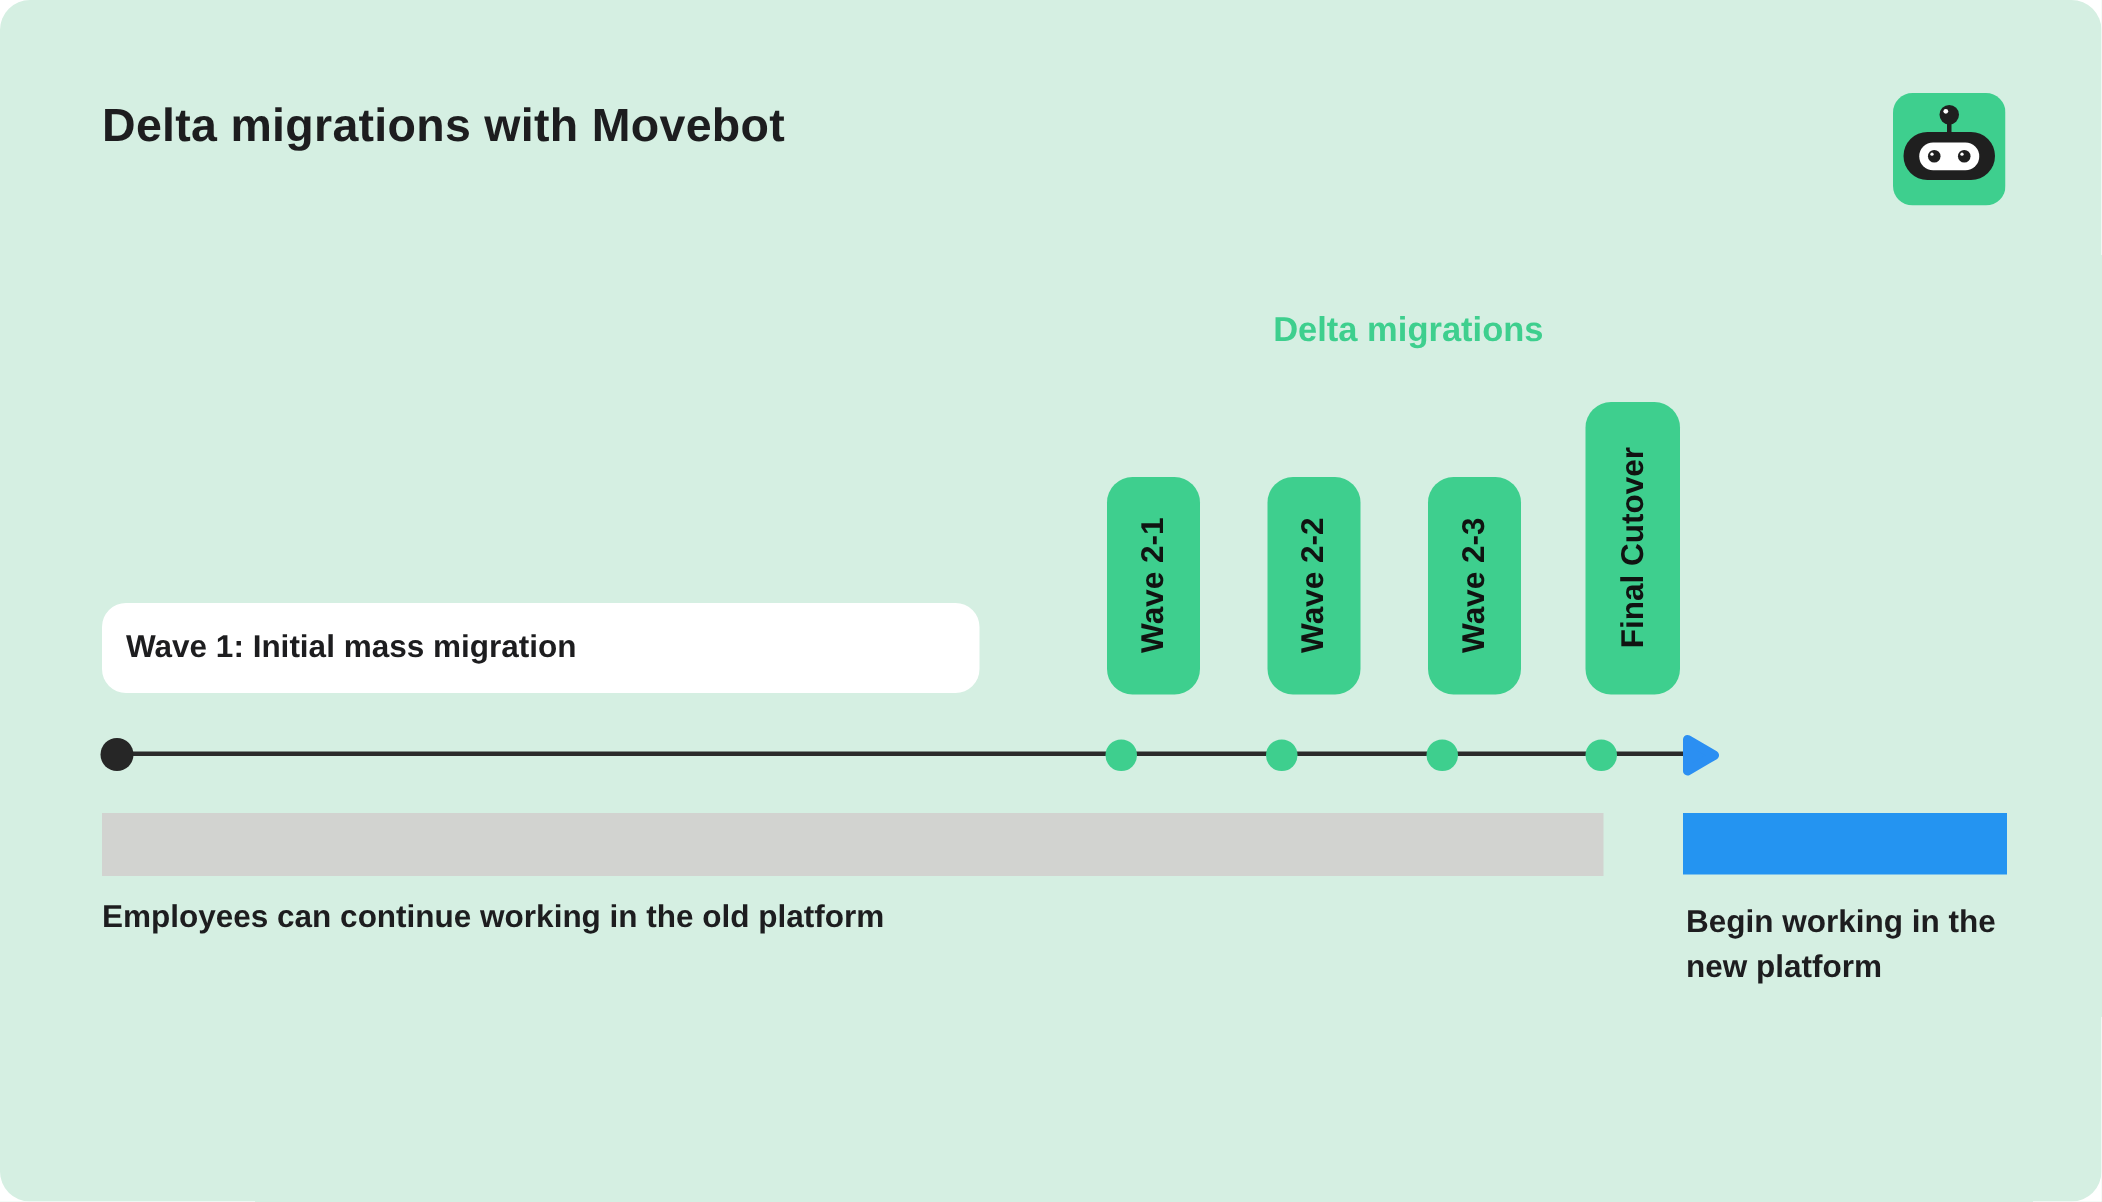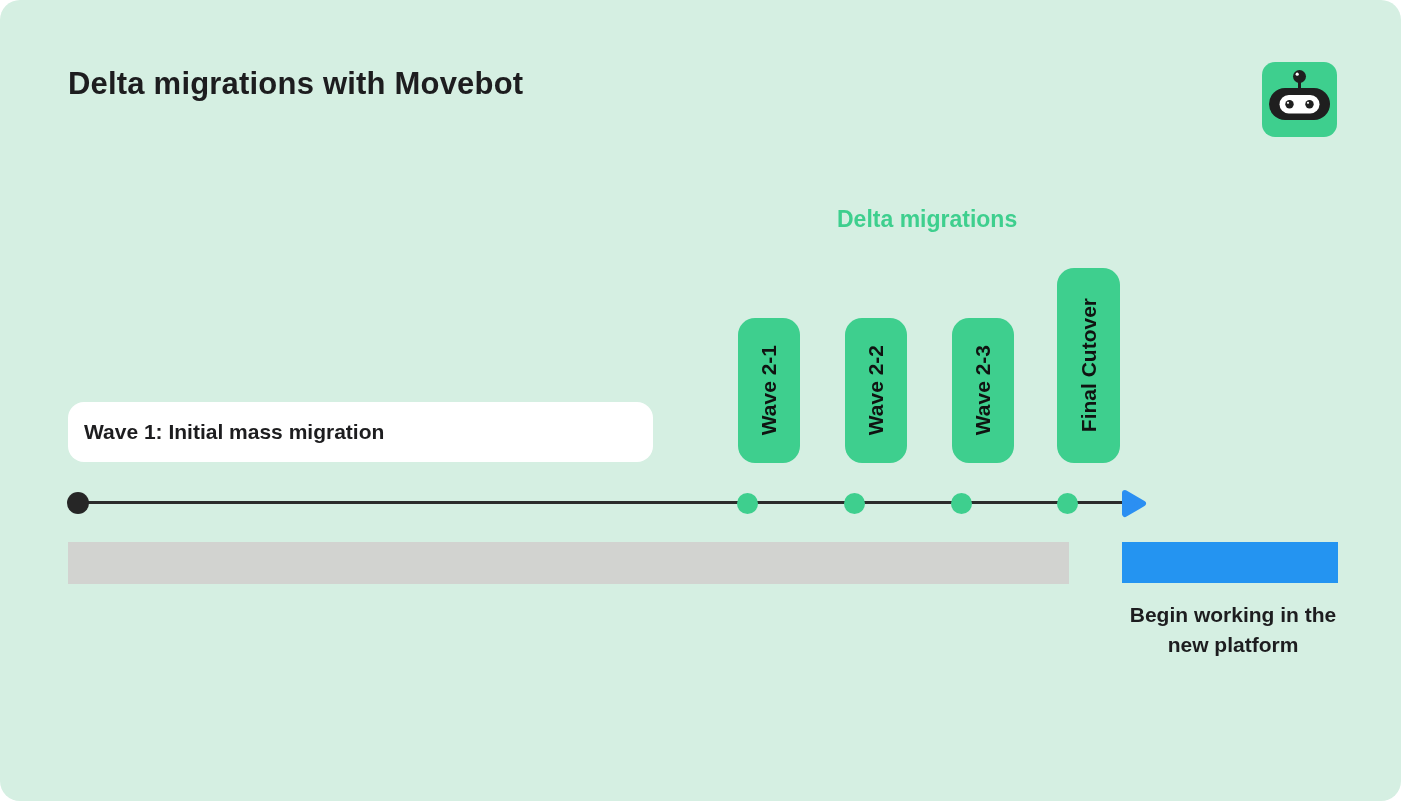--- a/index.html
+++ b/index.html
@@ -21,21 +21,21 @@
     font-size: 31px; font-weight: 800; color: #1d1d1f;
     letter-spacing: 0.2px;
     text-align: right;
   }
   .logo {
     position: absolute; left: 1262px; top: 62px;
     width: 75px; height: 75px;
   }
   .section-label {
     position: absolute; left: 837px; top: 206px; width: 192px;
-    text-align: left;
+    text-align: right;
     font-size: 23px; font-weight: 700; color: #3ecf8e;
   }
   .wave1-pill {
     position: absolute; left: 68px; top: 402px;
     width: 585px; height: 60px;
     background: #ffffff; border-radius: 16px;
     display: flex; align-items: center;
     padding-left: 16px;
   }
   .wave1-pill span {
@@ -82,21 +82,20 @@
     width: 216px; height: 41px; background: #2494f1;
   }
   .caption-old {
     position: absolute; left: 68px; top: 600px;
     font-size: 21px; font-weight: 700; color: #1d1d1f;
   }
   .caption-new {
     position: absolute; left: 1124px; top: 600px; width: 218px;
     font-size: 21px; font-weight: 700; color: #1d1d1f;
     line-height: 29.5px;
-    text-align: center;
   }
 </style>
 </head>
 <body>
 
 <div class="card">
 
   <div class="title">Delta migrations with Movebot</div>
 
   <div class="logo">
@@ -142,15 +141,16 @@
 
   <div class="arrowhead">
     <svg width="27" height="29" viewBox="0 0 27 29">
       <polygon points="4,4 22,14.5 4,25" fill="#2b8ff2" stroke="#2b8ff2" stroke-width="6" stroke-linejoin="round"></polygon>
     </svg>
   </div>
 
   <div class="bar-old"></div>
   <div class="bar-new"></div>
 
+  <div class="caption-old">Employees can continue working in the old platform</div>
   <div class="caption-new">Begin working in the new platform</div>
 
 </div>
 
 </body></html>

